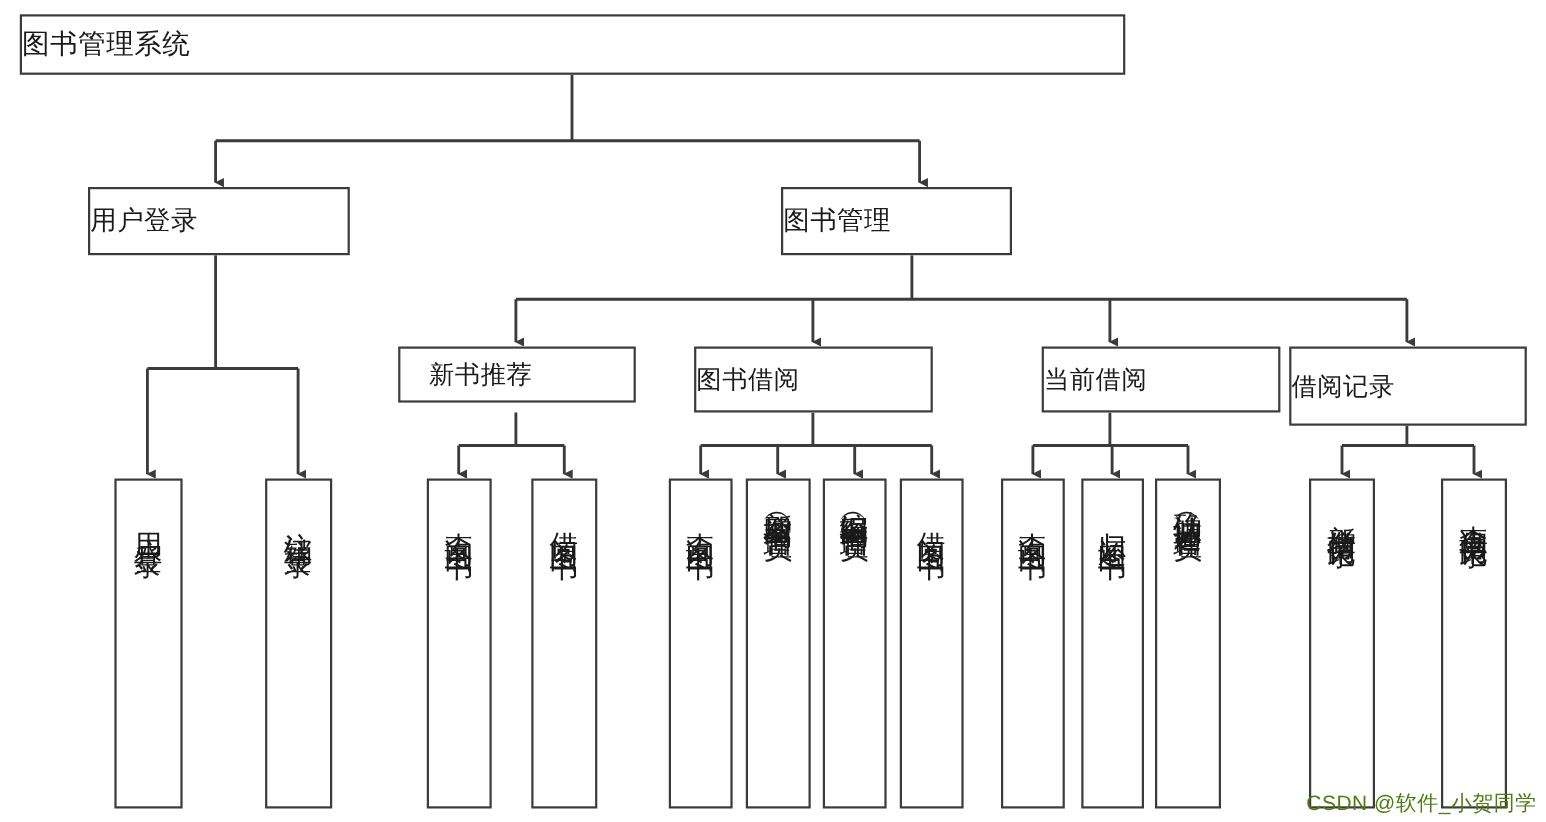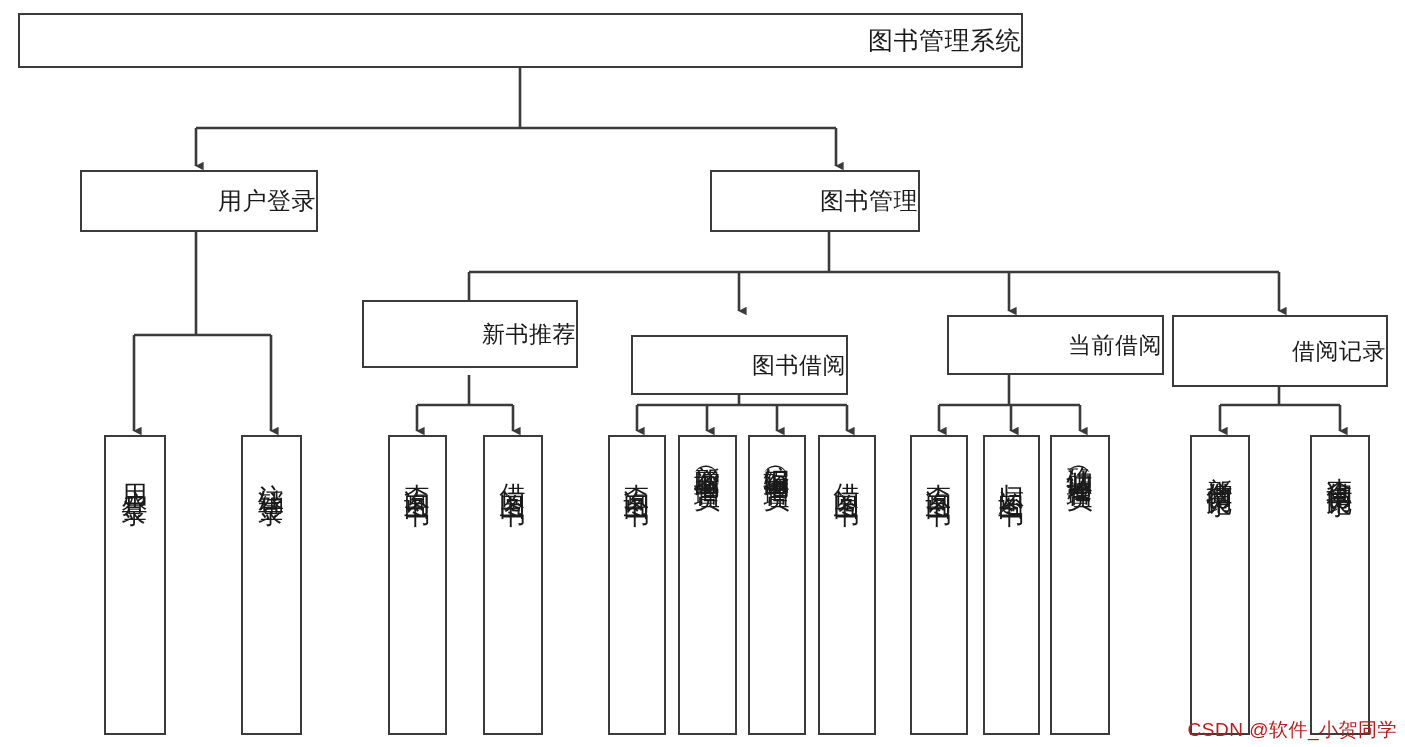--- a/index.html
+++ b/index.html
@@ -26,21 +26,21 @@
     height: 747px;
     pointer-events: none;
   }
   .node {
     position: absolute;
     box-sizing: border-box;
     background: #ffffff;
     border: 2px solid #3b3b3b;
     display: flex;
     align-items: center;
-    justify-content: flex-end;
+    justify-content: flex-start;
     color: #1a1a1a;
   }
   .node .lbl {
     display: block;
     text-align: center;
     line-height: 1.08;
     letter-spacing: 0.5px;
   }
   
   .n-root { border-width: 2px; }
@@ -62,21 +62,21 @@
     letter-spacing: 6px;
     white-space: nowrap;
   }
   .n-leaf.tall .lbl { letter-spacing: 3px; }
 
   .watermark {
     position: absolute;
     right: 8px;
     bottom: 4px;
     font-size: 19px;
-    color: #b91c1c;
+    color: #4d7c0f;
     letter-spacing: 0.5px;
     white-space: nowrap;
     user-select: none;
   }
 </style>
 </head>
 <body>
 
 <div id="canvas">
 
@@ -135,25 +135,25 @@
   </div>
 
   <div class="node n-l2" style="left:80px; top:170px; width:238px; height:62px;">
     <span class="lbl">用户登录</span>
   </div>
 
   <div class="node n-l2" style="left:710px; top:170px; width:210px; height:62px;">
     <span class="lbl">图书管理</span>
   </div>
 
-  <div class="node n-l3" style="left:362px; top:300px; width:216px; height:68px;">
+  <div class="node n-l3" style="left:362px; top:315px; width:216px; height:51px;padding-left:26px;">
     <span class="lbl">新书推荐</span>
   </div>
 
-  <div class="node n-l3" style="left:631px; top:315px; width:217px; height:60px;margin-top:20px;">
+  <div class="node n-l3" style="left:631px; top:315px; width:217px; height:60px;">
     <span class="lbl">图书借阅</span>
   </div>
 
   <div class="node n-l3" style="left:901px; top:315px; width:217px; height:60px;margin-left:46px;">
     <span class="lbl">当前借阅</span>
   </div>
 
   <div class="node n-l3" style="left:1172px; top:315px; width:216px; height:72px;">
     <span class="lbl">借阅记录</span>
   </div>

